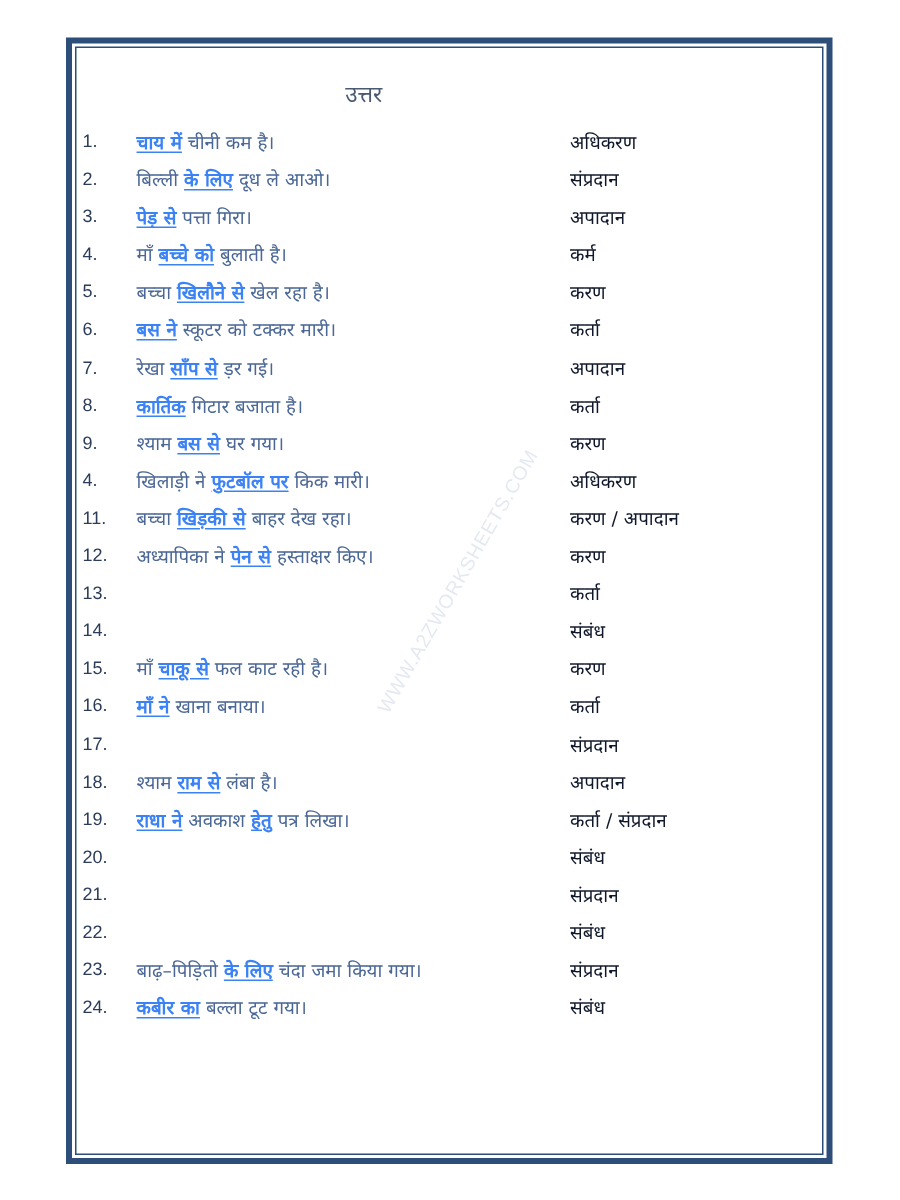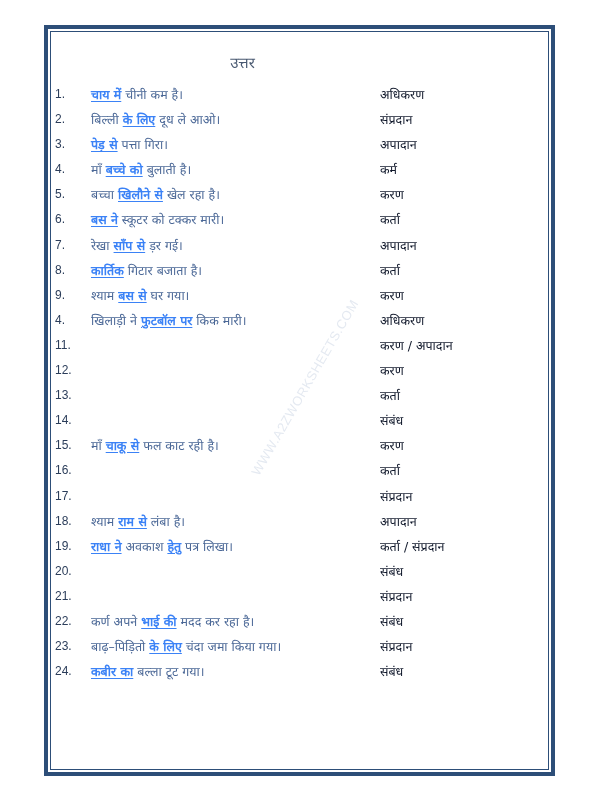--- a/index.html
+++ b/index.html
@@ -171,43 +171,52 @@
   </div>
     <div class="row">
     <span class="num">4.</span>
     <span class="sentence">
       <span>खिलाड़ी ने </span><span class="hl">फुटबॉल पर</span><span></span><span class="hl"></span><span> किक मारी।</span>
     </span>
     <span class="answer">अधिकरण</span>
   </div>
     <div class="row">
     <span class="num">11.</span>
+    <span class="sentence">
+      <span>बच्चा </span><span class="hl">खिड़की से</span><span></span><span class="hl"></span><span> बाहर देख रहा।</span>
+    </span>
     <span class="answer">करण / अपादान</span>
   </div>
     <div class="row">
     <span class="num">12.</span>
+    <span class="sentence">
+      <span>अध्यापिका ने </span><span class="hl">पेन से</span><span></span><span class="hl"></span><span> हस्ताक्षर किए।</span>
+    </span>
     <span class="answer">करण</span>
   </div>
     <div class="row">
     <span class="num">13.</span>
     <span class="answer">कर्ता</span>
   </div>
     <div class="row">
     <span class="num">14.</span>
     <span class="answer">संबंध</span>
   </div>
     <div class="row">
     <span class="num">15.</span>
     <span class="sentence">
       <span>माँ </span><span class="hl">चाकू से</span><span></span><span class="hl"></span><span> फल काट रही है।</span>
     </span>
     <span class="answer">करण</span>
   </div>
     <div class="row">
     <span class="num">16.</span>
+    <span class="sentence">
+      <span></span><span class="hl">माँ ने</span><span></span><span class="hl"></span><span> खाना बनाया।</span>
+    </span>
     <span class="answer">कर्ता</span>
   </div>
     <div class="row">
     <span class="num">17.</span>
     <span class="answer">संप्रदान</span>
   </div>
     <div class="row">
     <span class="num">18.</span>
     <span class="sentence">
       <span>श्याम </span><span class="hl">राम से</span><span></span><span class="hl"></span><span> लंबा है।</span>
@@ -224,23 +233,20 @@
     <div class="row">
     <span class="num">20.</span>
     <span class="answer">संबंध</span>
   </div>
     <div class="row">
     <span class="num">21.</span>
     <span class="answer">संप्रदान</span>
   </div>
     <div class="row">
     <span class="num">22.</span>
-    <span class="sentence">
-      <span>कर्ण अपने </span><span class="hl">भाई की</span><span></span><span class="hl"></span><span> मदद कर रहा है।</span>
-    </span>
     <span class="answer">संबंध</span>
   </div>
     <div class="row">
     <span class="num">23.</span>
     <span class="sentence">
       <span>बाढ़–पिड़ितो </span><span class="hl">के लिए</span><span></span><span class="hl"></span><span> चंदा जमा किया गया।</span>
     </span>
     <span class="answer">संप्रदान</span>
   </div>
     <div class="row">

